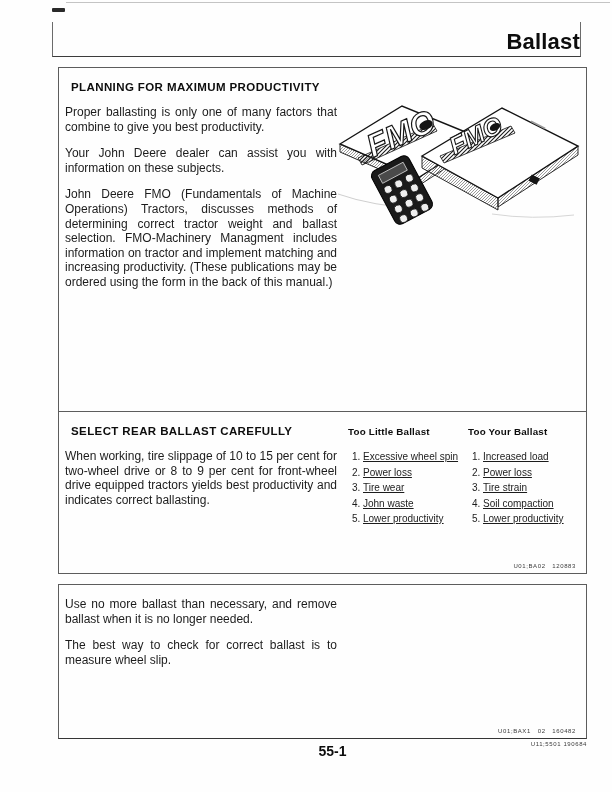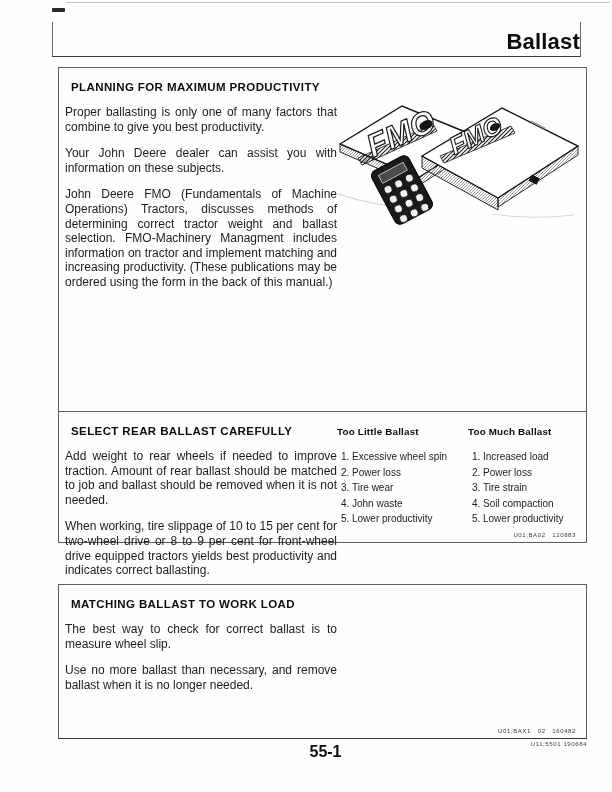--- a/index.html
+++ b/index.html
@@ -19,21 +19,21 @@
     text-align:right;
   }
   .page-title { font-size:22px; font-weight:bold; letter-spacing:.2px; padding-top:7px; color:#0d0d0d; }
 
   
   .box {
     position:absolute; left:58px; width:529px; background:#fefefe;
     border:1px solid #5d5d5d;
   }
   .box1 { top:67px; height:368px; }
-  .box2 { top:411px; height:132px; }
+  .box2 { top:411px; height:163px; }
   .box3 { top:584px; height:155px; border-bottom:1.5px solid #353535; }
 
   .section-heading {
     font-size:11.5px; font-weight:bold; letter-spacing:.4px; color:#0d0d0d;
     margin:13px 0 0 6px;
   }
   .col-text { width:280px; padding-left:6px; }
   .col-text p {
     width:272px; font-size:12px; line-height:14.6px; text-align:justify;
     margin-top:12px; color:#1c1c1c;
@@ -43,34 +43,34 @@
   .illustration { position:absolute; top:26px; right:6px; width:250px; height:132px; }
 
   
   .caption {
     position:absolute; right:10px; bottom:4px;
     font-size:6px; letter-spacing:.6px; color:#3a3a3a; white-space:pre;
   }
 
   
   .ballast-col { position:absolute; top:14px; width:115px; }
-  .ballast-col.c1 { left:278px; }
+  .ballast-col.c1 { left:289px; }
   .ballast-col.c2 { left:409px; }
   .ballast-col h3 { font-size:9.8px; font-weight:bold; letter-spacing:.2px; color:#0d0d0d; }
   .ballast-col ol { margin:12px 0 0 0; padding-left:15px; }
-  .ballast-col li { font-size:10px; line-height:15.5px; color:#1c1c1c; white-space:nowrap; }
+  .ballast-col li { font-size:10px; line-height:15.5px; color:#1c1c1c; white-space:nowrap;text-decoration:underline; }
 
   
   .footer-code {
     position:absolute; top:741px; right:25px;
     font-size:6px; letter-spacing:.6px; color:#3a3a3a;
   }
   .page-number {
-    position:absolute; top:743px; left:61px; width:529px; text-align:center;
-    font-size:16px; font-weight:bold; color:#0d0d0d;
+    position:absolute; top:743px; left:68px; width:529px; text-align:center;
+    font-size:14px; font-weight:bold; color:#0d0d0d;
   }
 </style>
 </head>
 <body>
 
 <div class="page">
 
   <div class="scan-line"></div>
   <div class="scan-mark"></div>
 
@@ -138,54 +138,52 @@
         </g>
       </g>
     </svg>
 
     <div class="caption">AG5;RW359   U01;BA01   X2   300683</div>
   </section>
 
   <section class="box box2">
     <div class="col-text">
       <h2 class="section-heading">SELECT REAR BALLAST CAREFULLY</h2>
-      <p>Add weight to rear wheels if needed to improve traction. Amount of rear ballast should be matched to job and ballast should be removed when it is not needed.</p>
       <p>When working, tire slippage of 10 to 15 per cent for two-wheel drive or 8 to 9 per cent for front-wheel drive equipped tractors yields best productivity and indicates correct ballasting.</p>
     </div>
 
     <div class="ballast-col c1">
       <h3>Too Little Ballast</h3>
       <ol>
         <li>Excessive wheel spin</li>
         <li>Power loss</li>
         <li>Tire wear</li>
         <li>John waste</li>
         <li>Lower productivity</li>
       </ol>
     </div>
 
     <div class="ballast-col c2">
-      <h3>Too Much Ballast</h3>
+      <h3>Too Your Ballast</h3>
       <ol>
         <li>Increased load</li>
         <li>Power loss</li>
         <li>Tire strain</li>
         <li>Soil compaction</li>
         <li>Lower productivity</li>
       </ol>
     </div>
 
     <div class="caption">U01;BA02   120883</div>
   </section>
 
   <section class="box box3">
     <div class="col-text">
-      <h2 class="section-heading">MATCHING BALLAST TO WORK LOAD</h2>
+      <p>Use no more ballast than necessary, and remove ballast when it is no longer needed.</p>
       <p>The best way to check for correct ballast is to measure wheel slip.</p>
-      <p>Use no more ballast than necessary, and remove ballast when it is no longer needed.</p>
     </div>
     <div class="caption">U01;BAX1   02   160482</div>
   </section>
 
   <div class="footer-code">U11;5501  190684</div>
   <div class="page-number">55-1</div>
 
 </div>
 
 </body></html>

